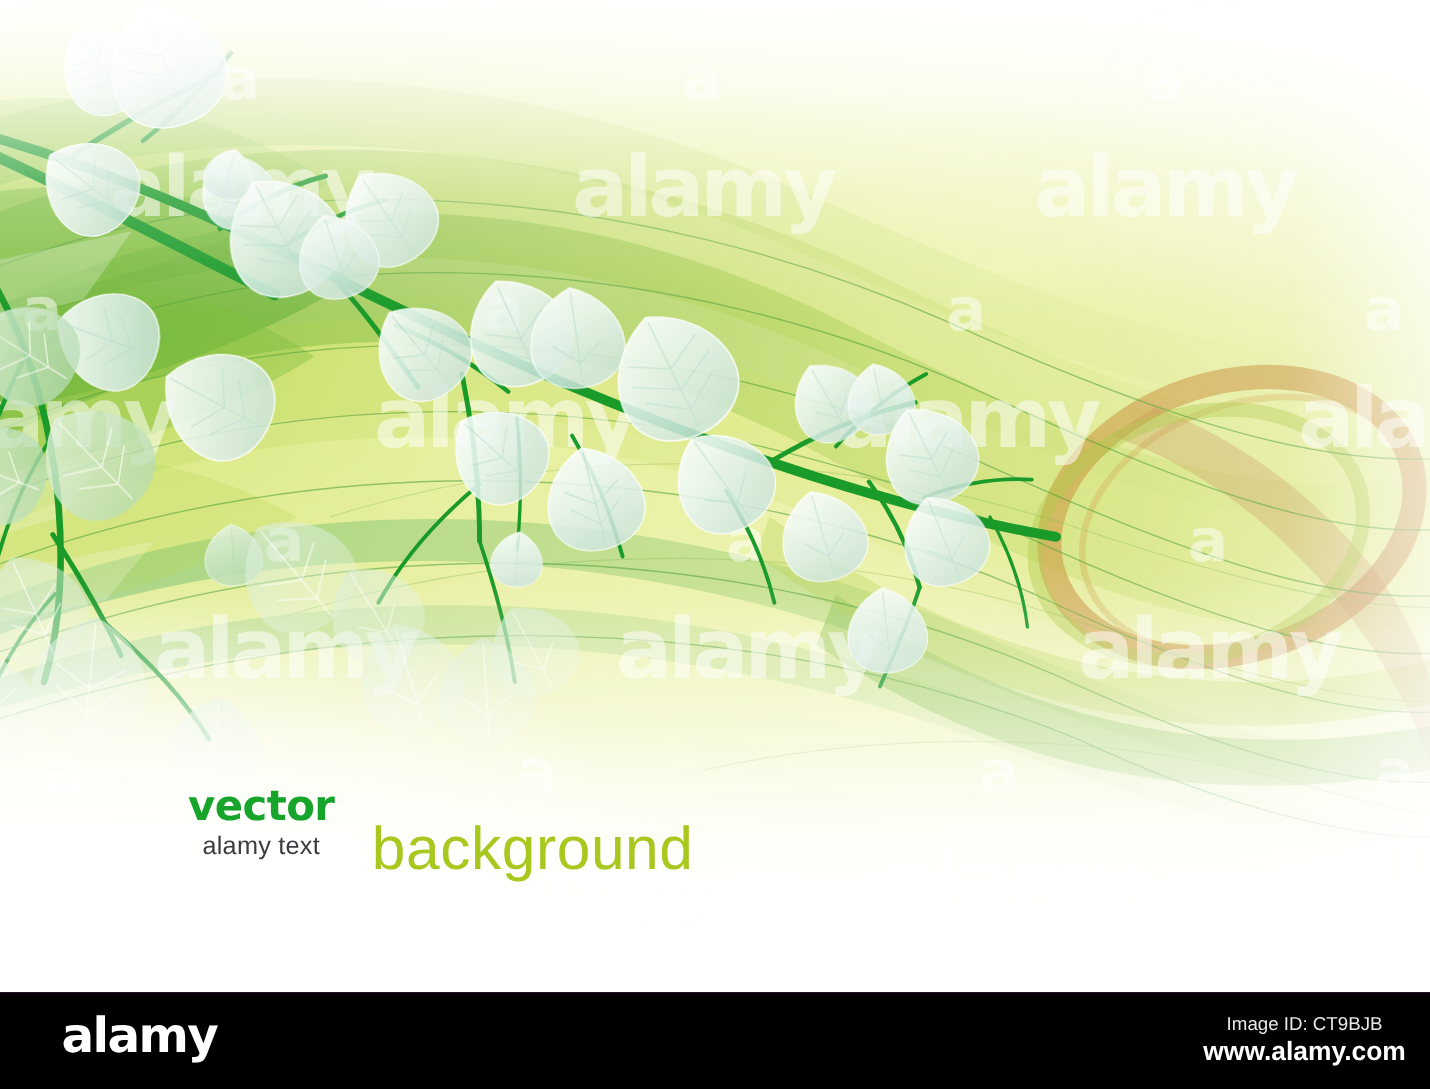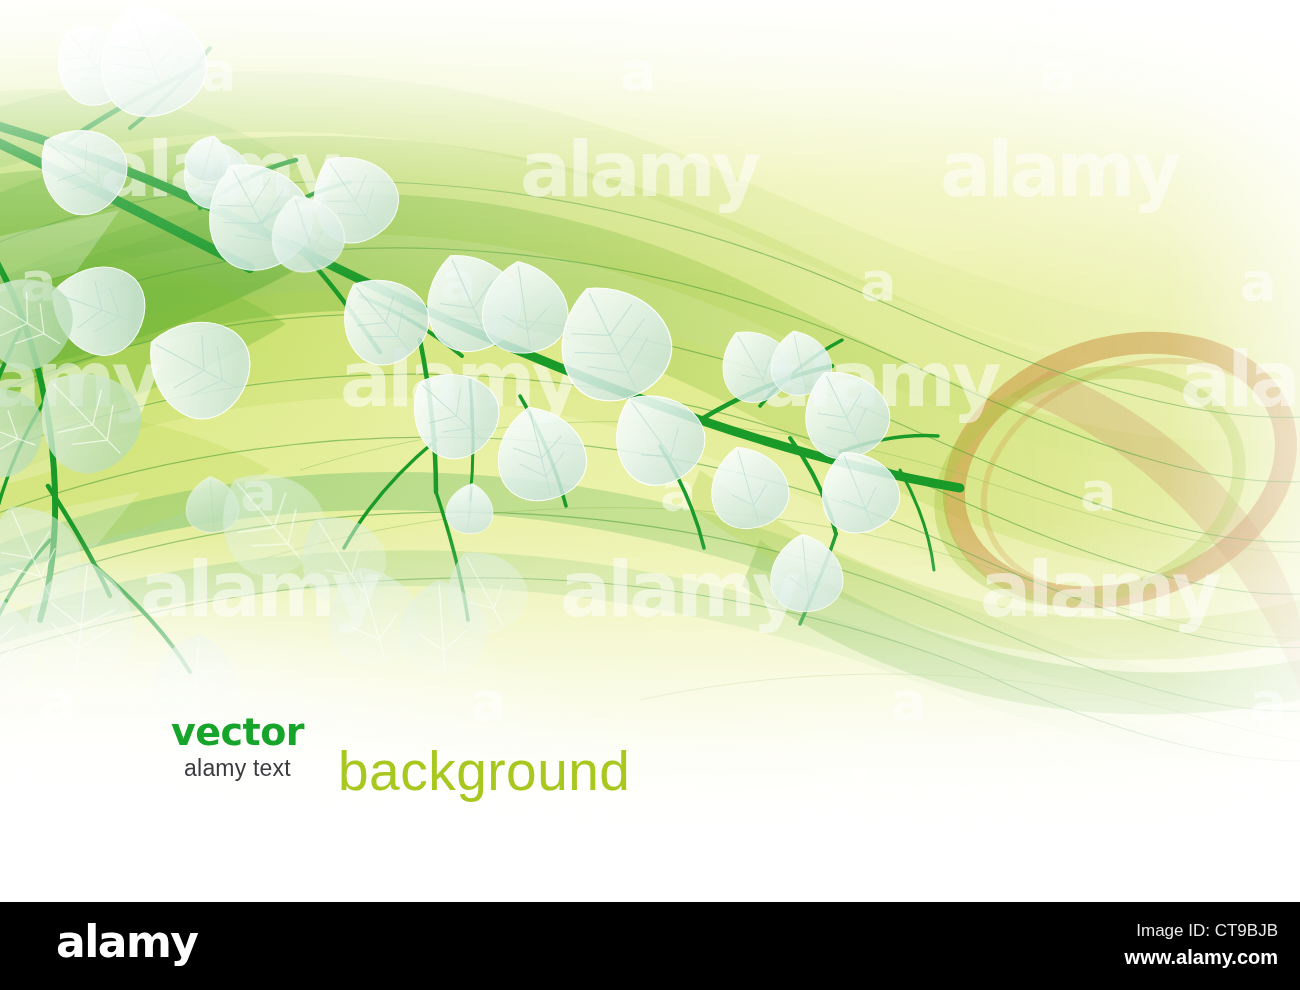--- a/index.html
+++ b/index.html
@@ -76,29 +76,29 @@
     position:absolute;left:0;top:902px;width:1300px;height:88px;
     background:#000000;
   }
   #footer-logo{
     position:absolute;left:56px;top:16px;
     font-family:"DejaVu Sans",sans-serif;
     font-weight:bold;font-size:44px;letter-spacing:-1.5px;
     color:#ffffff;line-height:48px;
   }
   #footer-right{
-    position:absolute;right:22px;top:18px;text-align:right;
+    position:absolute;right:22px;top:18px;text-align:center;
   }
   #footer-imageid{
     font-family:"Liberation Sans",sans-serif;
     font-size:17px;color:#e9e9e9;line-height:22px;
   }
   #footer-url{
     font-family:"Liberation Sans",sans-serif;
-    font-weight:bold;font-size:20px;color:#ffffff;line-height:26px;margin-top:2px;
+    font-weight:bold;font-size:24px;color:#ffffff;line-height:26px;margin-top:2px;
   }
 </style>
 </head>
 <body>
 
 <div id="stage">
 
   <div id="artwork">
 
     <div class="layer" id="wash-a"></div>

